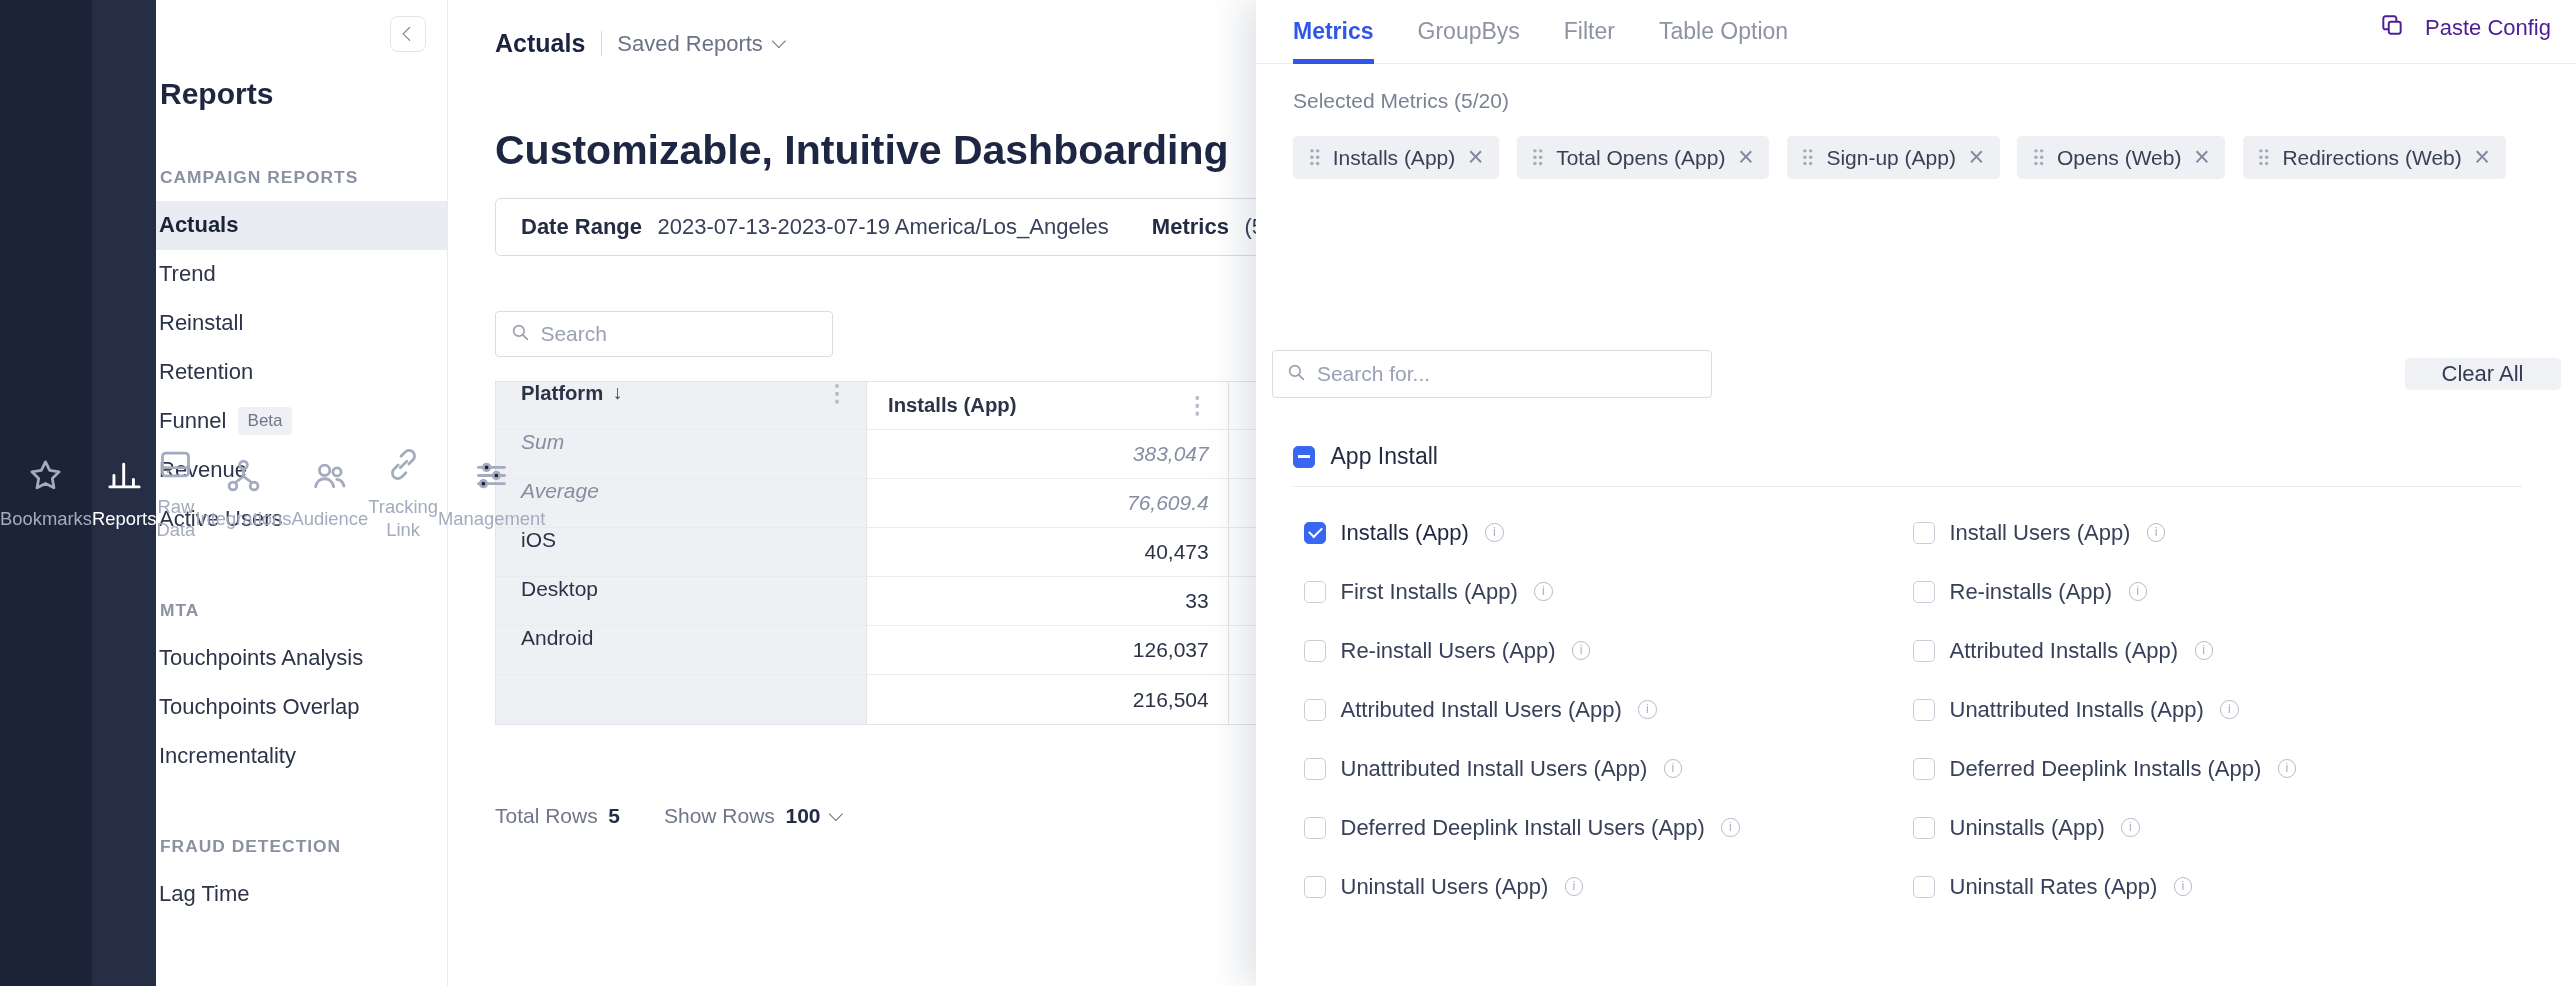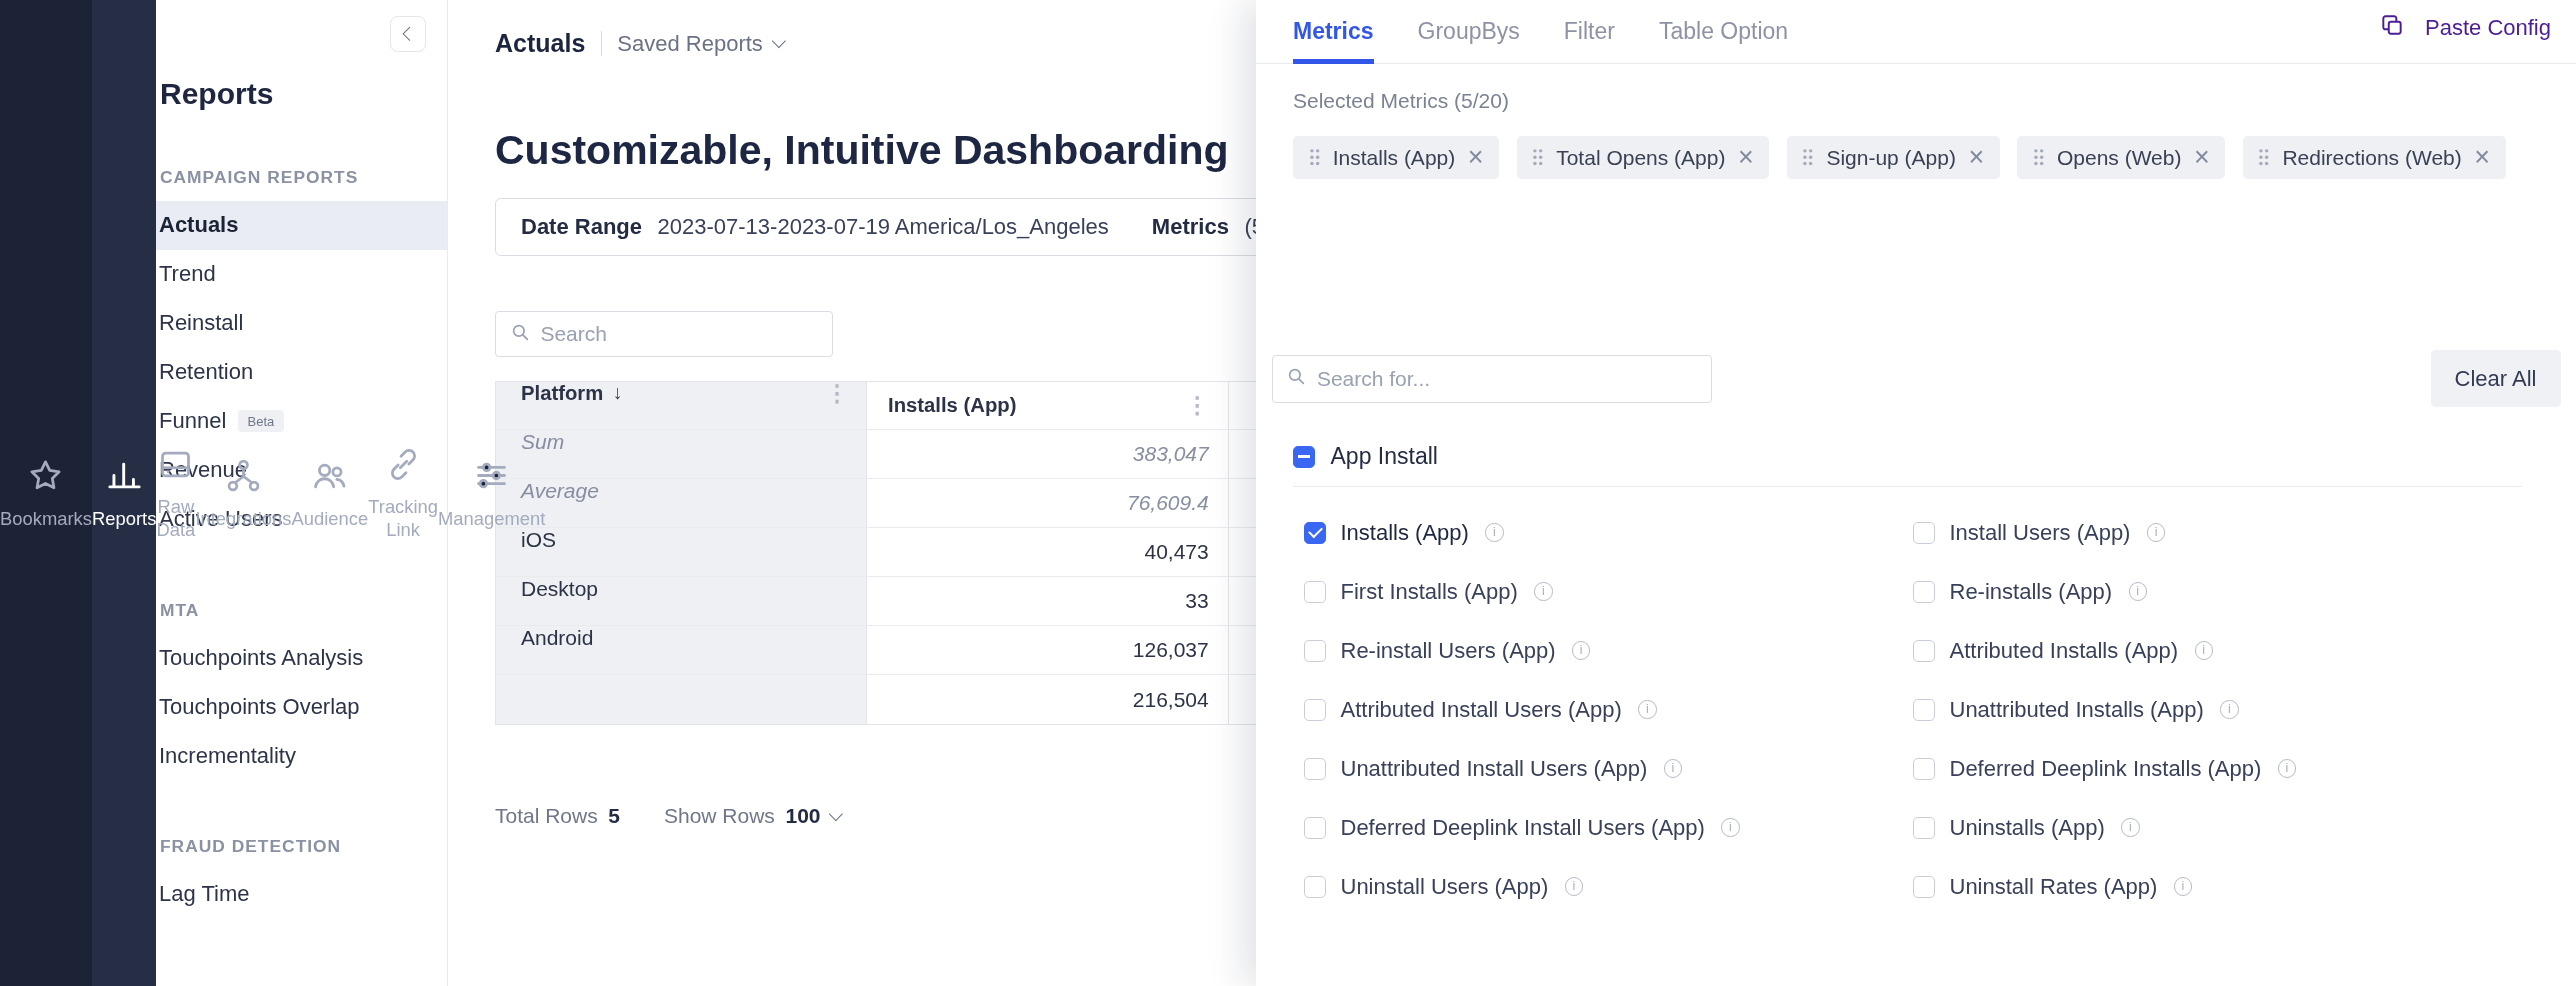--- a/index.html
+++ b/index.html
@@ -20,21 +20,21 @@
   .sidebar { position:absolute; left:134px; top:0; width:314px; height:986px; background:#fff;
              border-right:1px solid #e8eaef; z-index:4; }
   .collapse { position:absolute; top:15.5px; right:21px; width:36px; height:36px; background:#fff;
               border:1px solid #e2e5ea; border-radius:7.7px; display:flex; align-items:center;
               justify-content:center; cursor:pointer; color:#6b7286; }
   .sidebar h1 { font-size:30px; font-weight:700; color:#1e2640; padding:77px 0 0 26px; }
   .sec-label { margin:56px 26px 12.6px 26px; font-size:17.4px; font-weight:700; letter-spacing:1px; color:#8a91a3; }
   .side-item { height:49px; display:flex; align-items:center; padding:0 25px; font-size:22px;
                color:#2d3449; cursor:pointer; }
   .side-item.selected { background:#e9ecf2; font-weight:700; color:#1b2336; }
-  .beta { margin-left:11.6px; font-size:13px; font-weight:400; color:#6f7689; background:#eef0f4;
+  .beta { margin-left:11.6px; font-size:17px; font-weight:400; color:#6f7689; background:#eef0f4;
           border-radius:3.9px; padding:3.9px 9.7px; }
 
   
   .main { position:absolute; left:449px; top:0; width:2127px; height:986px; background:#fff; z-index:1; }
   .crumbs { position:absolute; left:46px; top:29px; display:flex; align-items:center; gap:15.5px; }
   .crumb-title { font-size:25px; font-weight:700; color:#1c2440; }
   .crumb-sep { width:1px; height:25px; background:#d9dce3; }
   .saved { display:flex; align-items:center; gap:11.6px; font-size:22px; color:#6b7286; cursor:pointer; }
   .page-title { position:absolute; left:46px; top:127px; font-size:41px; font-weight:700; color:#1d2642; }
 
@@ -94,21 +94,21 @@
   .chip-x { color:#8189a0; font-size:27px; line-height:1; cursor:pointer; }
   .chip-x::after { content:"\00D7"; }
 
   .panel-searchrow { position:absolute; left:15.5px; right:15.5px; top:350px; display:flex;
                      justify-content:space-between; align-items:center; }
   .panel-search { width:440px; height:48px; border:1px solid #d9dce2; border-radius:3.9px;
                   display:flex; align-items:center; gap:10.6px; padding:0 13.5px; color:#9aa1b2; }
   .panel-search input { border:none; outline:none; flex:1; font-size:21px; color:#2a3247;
                         font-family:"Liberation Sans",sans-serif; background:transparent; }
   .panel-search input::placeholder { color:#9aa1b2; }
-  .clear { height:57px; padding:0 24px; background:#eff1f5; border:none; border-radius:4.8px;
+  .clear { height:32px; padding:0 37px; background:#eff1f5; border:none; border-radius:4.8px;
            font-size:22px; color:#333b52; cursor:pointer; font-family:"Liberation Sans",sans-serif; }
 
   .group-row { position:absolute; left:37px; top:443px; display:flex; align-items:center; gap:15.5px; cursor:pointer; }
   .group-label { font-size:23px; color:#242c44; }
   .group-hr { position:absolute; left:37px; right:54px; top:486px; height:1px; background:#e8eaef; }
 
   .cb { width:22px; height:22px; border:1.9px solid #c8cdd8; border-radius:4.8px; background:#fff;
         display:flex; align-items:center; justify-content:center; flex:none; cursor:pointer; }
   .cb.checked, .cb.indet { background:var(--cb-blue,#3a67f2); border-color:var(--cb-blue,#3a67f2); }
   .cb.checked::after { content:""; width:10.6px; height:5.8px; border-left:2.9px solid #fff;

